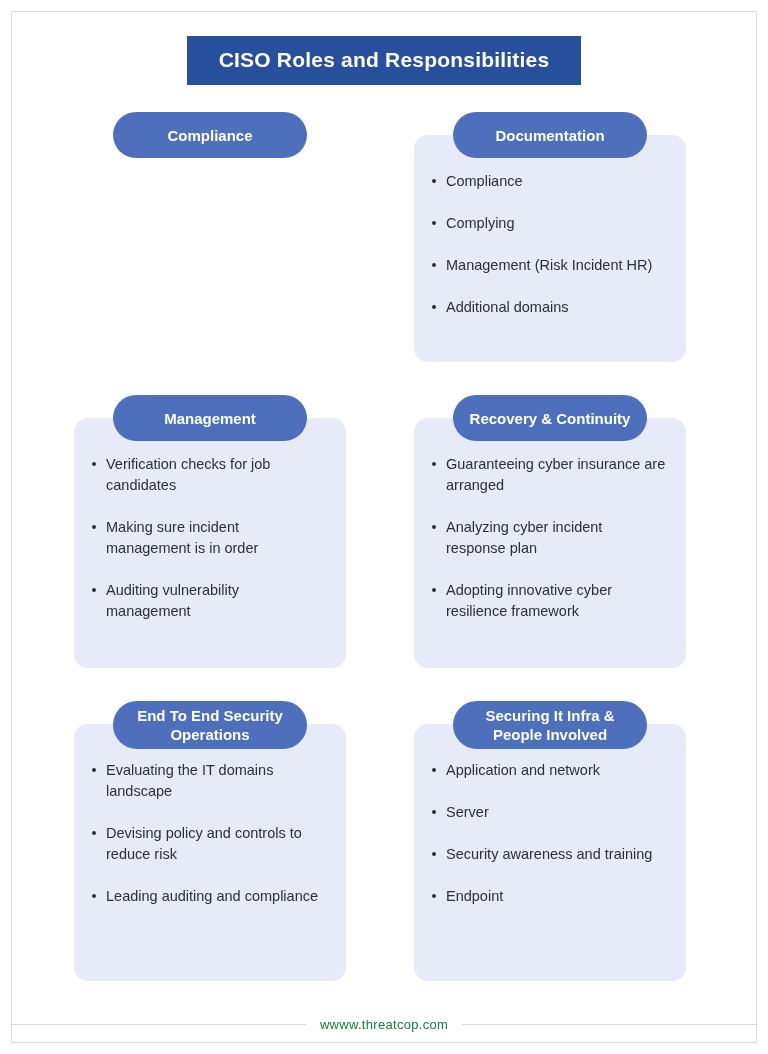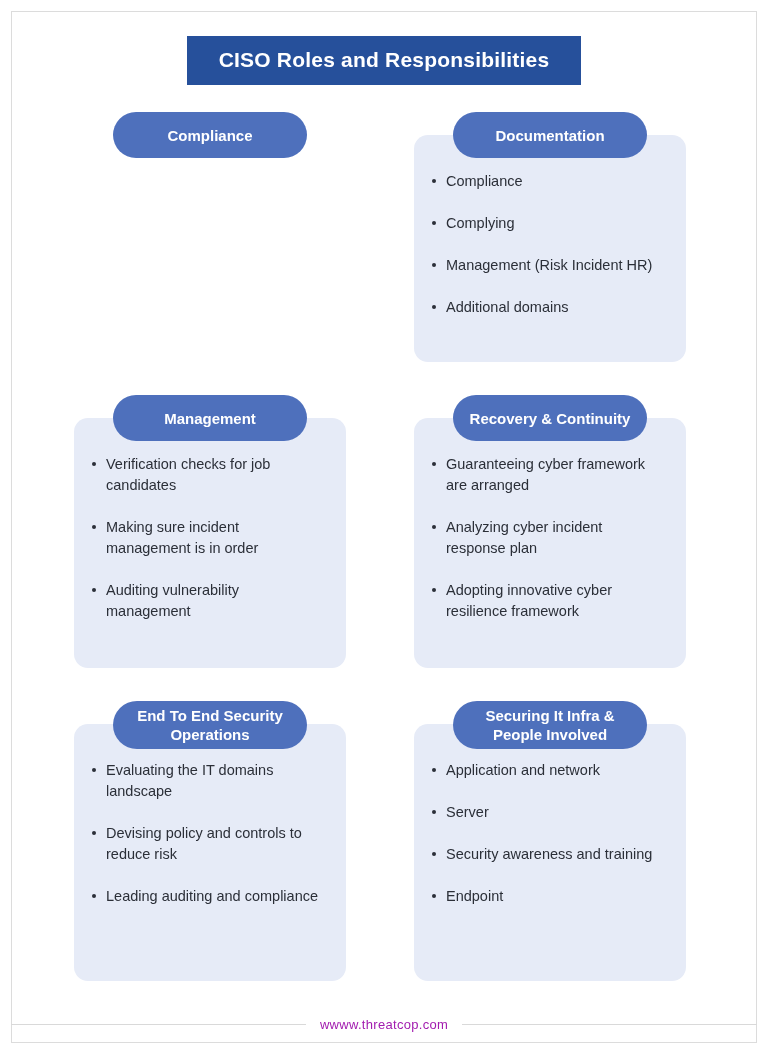--- a/index.html
+++ b/index.html
@@ -134,21 +134,21 @@
     align-items: center;
     gap: 14px;
   }
   .footer .rule {
     flex: 1;
     height: 1px;
     background: #d9d9d9;
   }
   .footer .url {
     font-size: 13px;
-    color: #a21caf;
+    color: #15803d;
     letter-spacing: .3px;
     white-space: nowrap;
   }
 </style>
 </head>
 <body>
 
 <div class="page">
 
   <div class="frame"></div>
@@ -183,21 +183,21 @@
           <li>Making sure incident management is in order</li>
           <li>Auditing vulnerability management</li>
         </ul>
       </div>
     </div>
 
     <div class="card-slot">
       <div class="pill">Recovery &amp; Continuity</div>
       <div class="card tall">
         <ul class="bullets">
-          <li>Guaranteeing cyber framework are arranged</li>
+          <li>Guaranteeing cyber insurance are arranged</li>
           <li>Analyzing cyber incident response plan</li>
           <li>Adopting innovative cyber resilience framework</li>
         </ul>
       </div>
     </div>
 
     <div class="card-slot">
       <div class="pill">End To End Security Operations</div>
       <div class="card tall2">
         <ul class="bullets">

